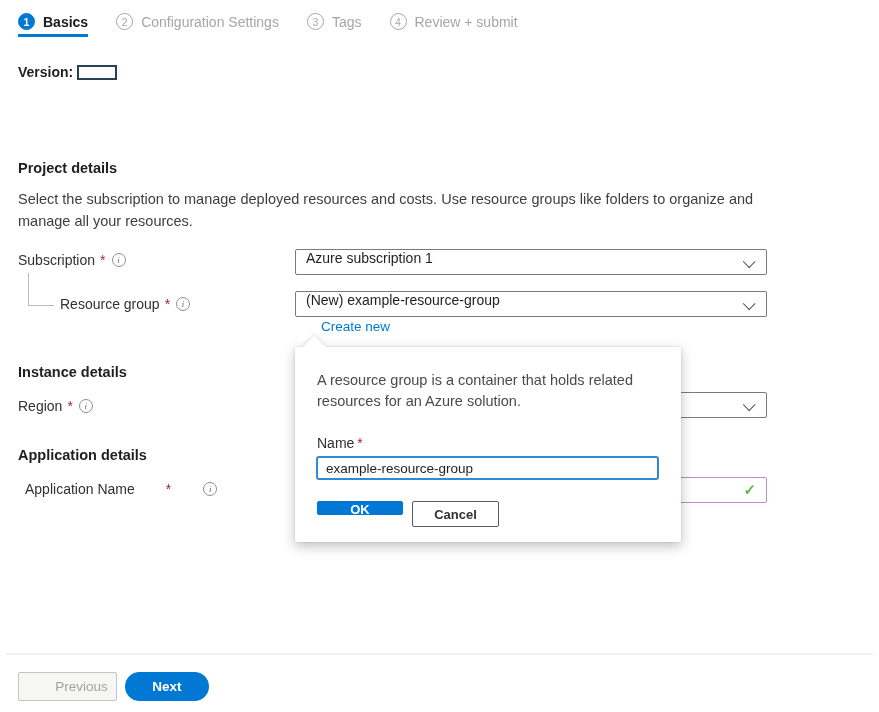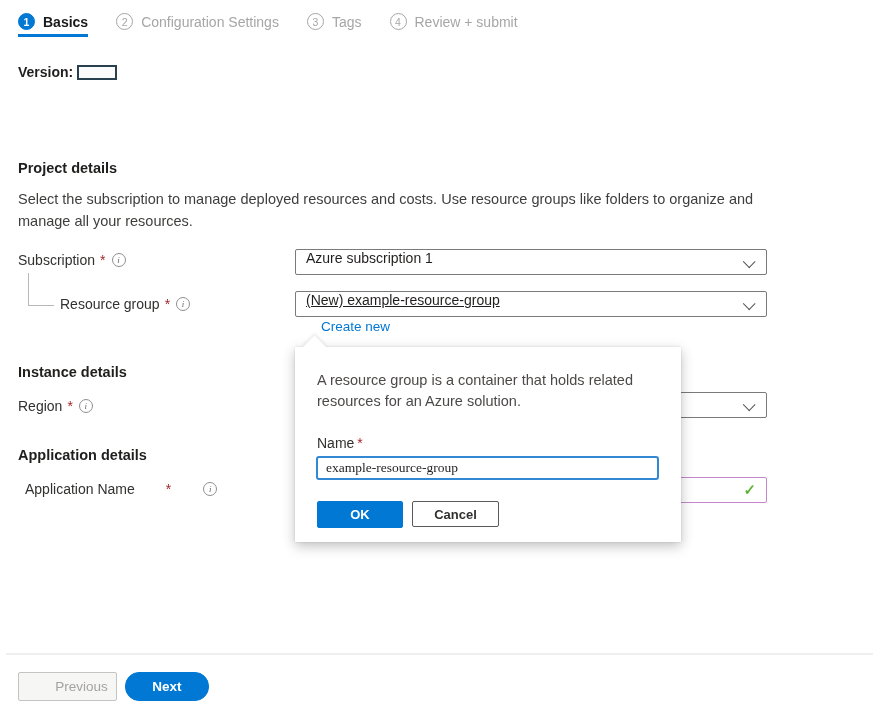--- a/index.html
+++ b/index.html
@@ -42,21 +42,21 @@
     font-family:"Liberation Serif", serif; font-style:italic; cursor:pointer;
   }
   .connector { position:absolute; top:273px; left:28px; width:26px; height:33px;
     border-left:1px solid #b8b8b8; border-bottom:1px solid #b8b8b8; }
   .dropdown {
     position:absolute; left:295px; width:472px; height:26px; background:#fff;
     border:1px solid #7a7a7a; border-radius:2px; display:flex; align-items:flex-start;
     padding:0 30px 0 10px; font-size:14px; color:#201f1e; cursor:pointer;
   }
   #dd-subscription { top:249px; }
-  #dd-rg { top:291px;text-decoration:underline; }
+  #dd-rg { top:291px; }
   #dd-region { top:392px; }
   .chevron {
     position:absolute; right:13px; top:8px; width:9px; height:9px;
     border-right:1.6px solid #555; border-bottom:1.6px solid #555;
     transform:rotate(45deg) translateY(-1px);
   }
   .link { position:absolute; top:319px; left:295px; font-size:13.5px; color:#0078d4; cursor:pointer; text-decoration:none;margin-left:26px; }
   .validated-input {
     position:absolute; top:477px; left:295px; width:472px; height:26px; background:#fff;
     border:1px solid #c586ce; border-radius:2px;
@@ -69,25 +69,25 @@
   }
   .popup::before {
     content:""; position:absolute; top:-8px; left:11px; width:17px; height:17px; background:#fff;
     transform:rotate(45deg); box-shadow:-2px -2px 3px rgba(0,0,0,0.07);
   }
   .popup-text { position:absolute; top:23px; left:22px; width:350px; font-size:14.5px; line-height:1.45; color:#4c4a48; }
   .popup-name-label { position:absolute; top:88px; left:22px; font-size:14px; color:#323130; display:flex; gap:4px; }
   .popup-input {
     position:absolute; top:109px; left:21px; width:343px; height:24px;
     border:2px solid #3388d4; border-radius:3px; padding:0 8px; font-size:13.5px; color:#201f1e;
-    font-family:Liberation Serif, serif; outline:none;
+    font-family:Liberation Sans, sans-serif; outline:none;
   }
   .popup-btns { position:absolute; top:154px; left:22px; display:flex; gap:9px; }
   .btn-ok {
-    width:86px; height:27px; background:#0078d4; color:#fff; font-weight:bold; font-size:13px;
+    width:86px; height:14px; background:#0078d4; color:#fff; font-weight:bold; font-size:13px;
     border:1px solid #0078d4; border-radius:2px; cursor:pointer; font-family:"Liberation Sans", sans-serif;
   }
   .btn-cancel {
     width:87px; height:26px; background:#fff; color:#323130; font-weight:bold; font-size:13px;
     border:1.5px solid #5a5a5a; border-radius:2px; cursor:pointer; font-family:"Liberation Sans", sans-serif;
   }
   
   .footer-divider { position:absolute; top:653px; left:6px; width:867px; height:2px; background:#f0efee; }
   .btn-previous {
     position:absolute; top:672px; left:18px; width:99px; height:29px;

